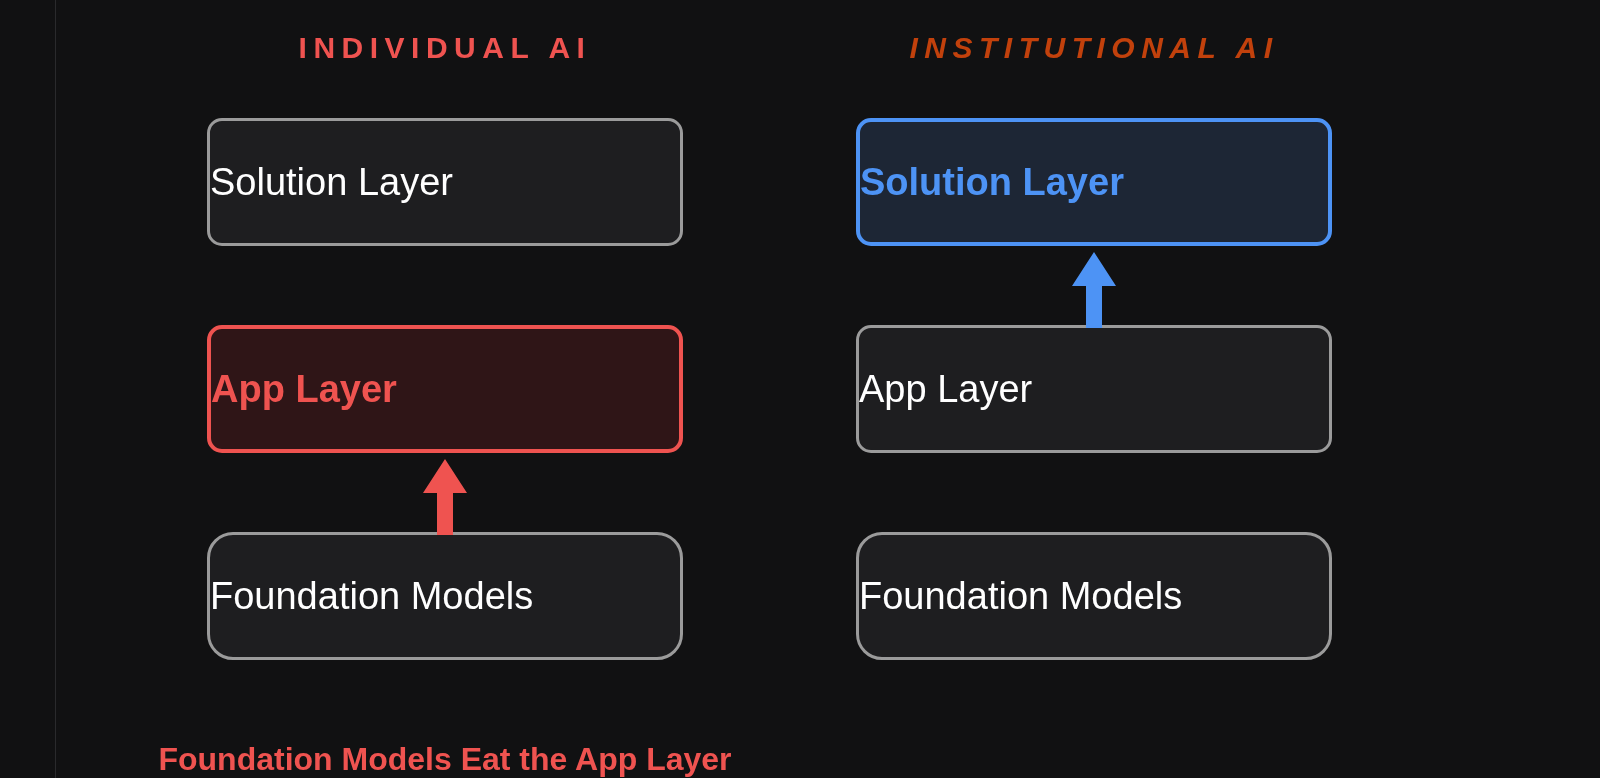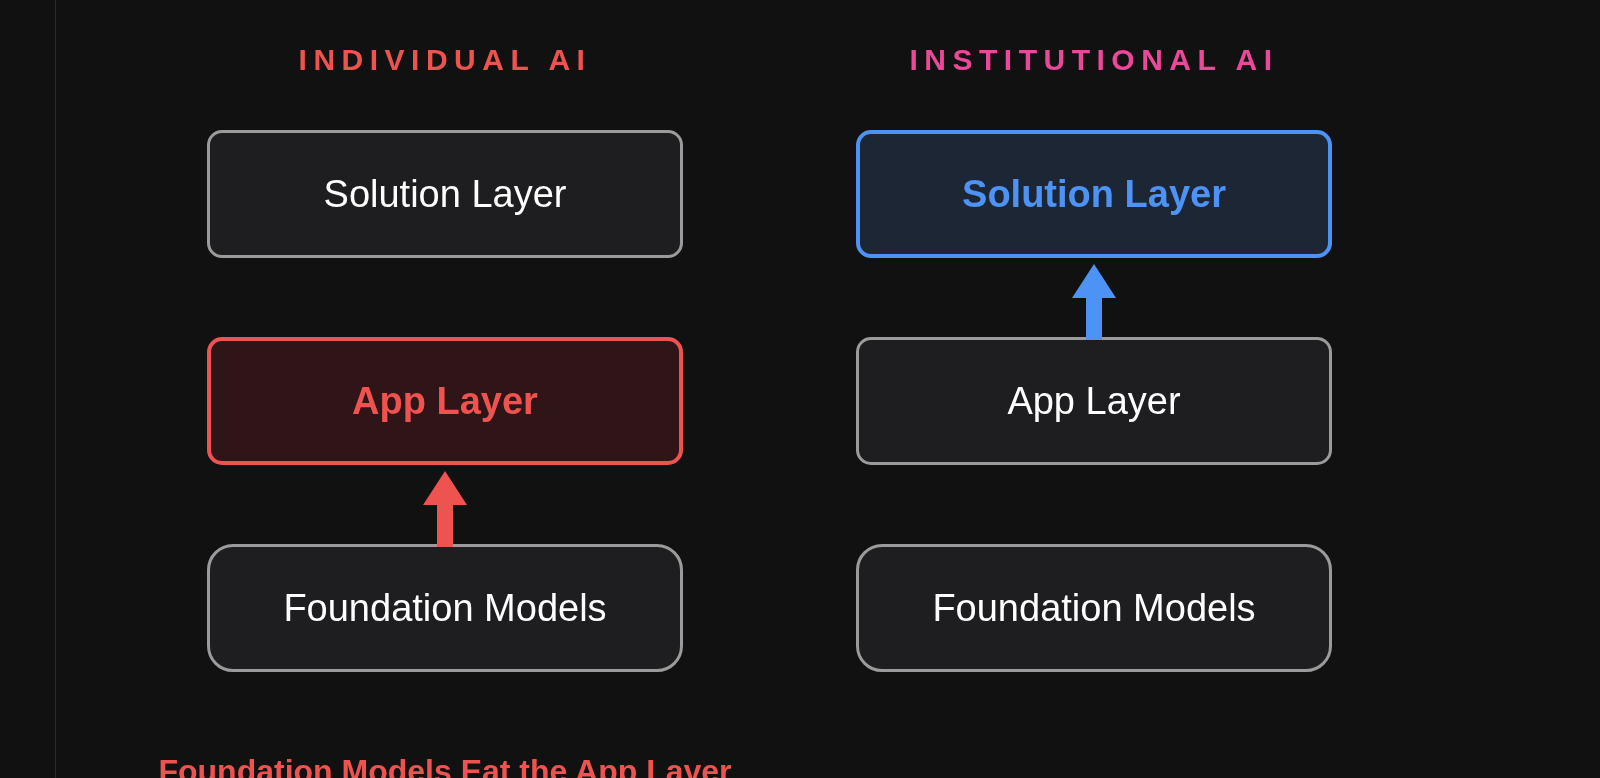--- a/index.html
+++ b/index.html
@@ -27,52 +27,52 @@
 
   #canvas {
     position: absolute;
     left: 0; top: 0;
     width: 1600px;
     height: 778px;
   }
 
   .column {
     position: absolute;
-    top: 12px;
+    top: 0;
     width: 476px;
     height: 668px;
   }
   #col-individual { left: 207px; }
   #col-institutional { left: 856px; }
 
   .col-title {
     position: absolute;
     top: 28px;
     left: 0;
     width: 476px;
     text-align: center;
     font-size: 30px;
     font-weight: bold;
     letter-spacing: 6.5px;
     line-height: 40px;
     white-space: nowrap;
   }
   #title-individual { color: #ef5350; }
-  #title-institutional { color: #ec4899; }
+  #title-institutional { color: #c2410c; font-style: italic; }
 
   .layer-box {
     position: absolute;
     left: 0;
     width: 476px;
     height: 128px;
     box-sizing: border-box;
     border-radius: 15px;
     display: flex;
     align-items: center;
-    justify-content: center;
+    justify-content: flex-start;
   }
   .layer-label {
     font-size: 38px;
     line-height: 44px;
     white-space: nowrap;
   }
 
   
   .box-neutral {
     background: #1e1e20;

